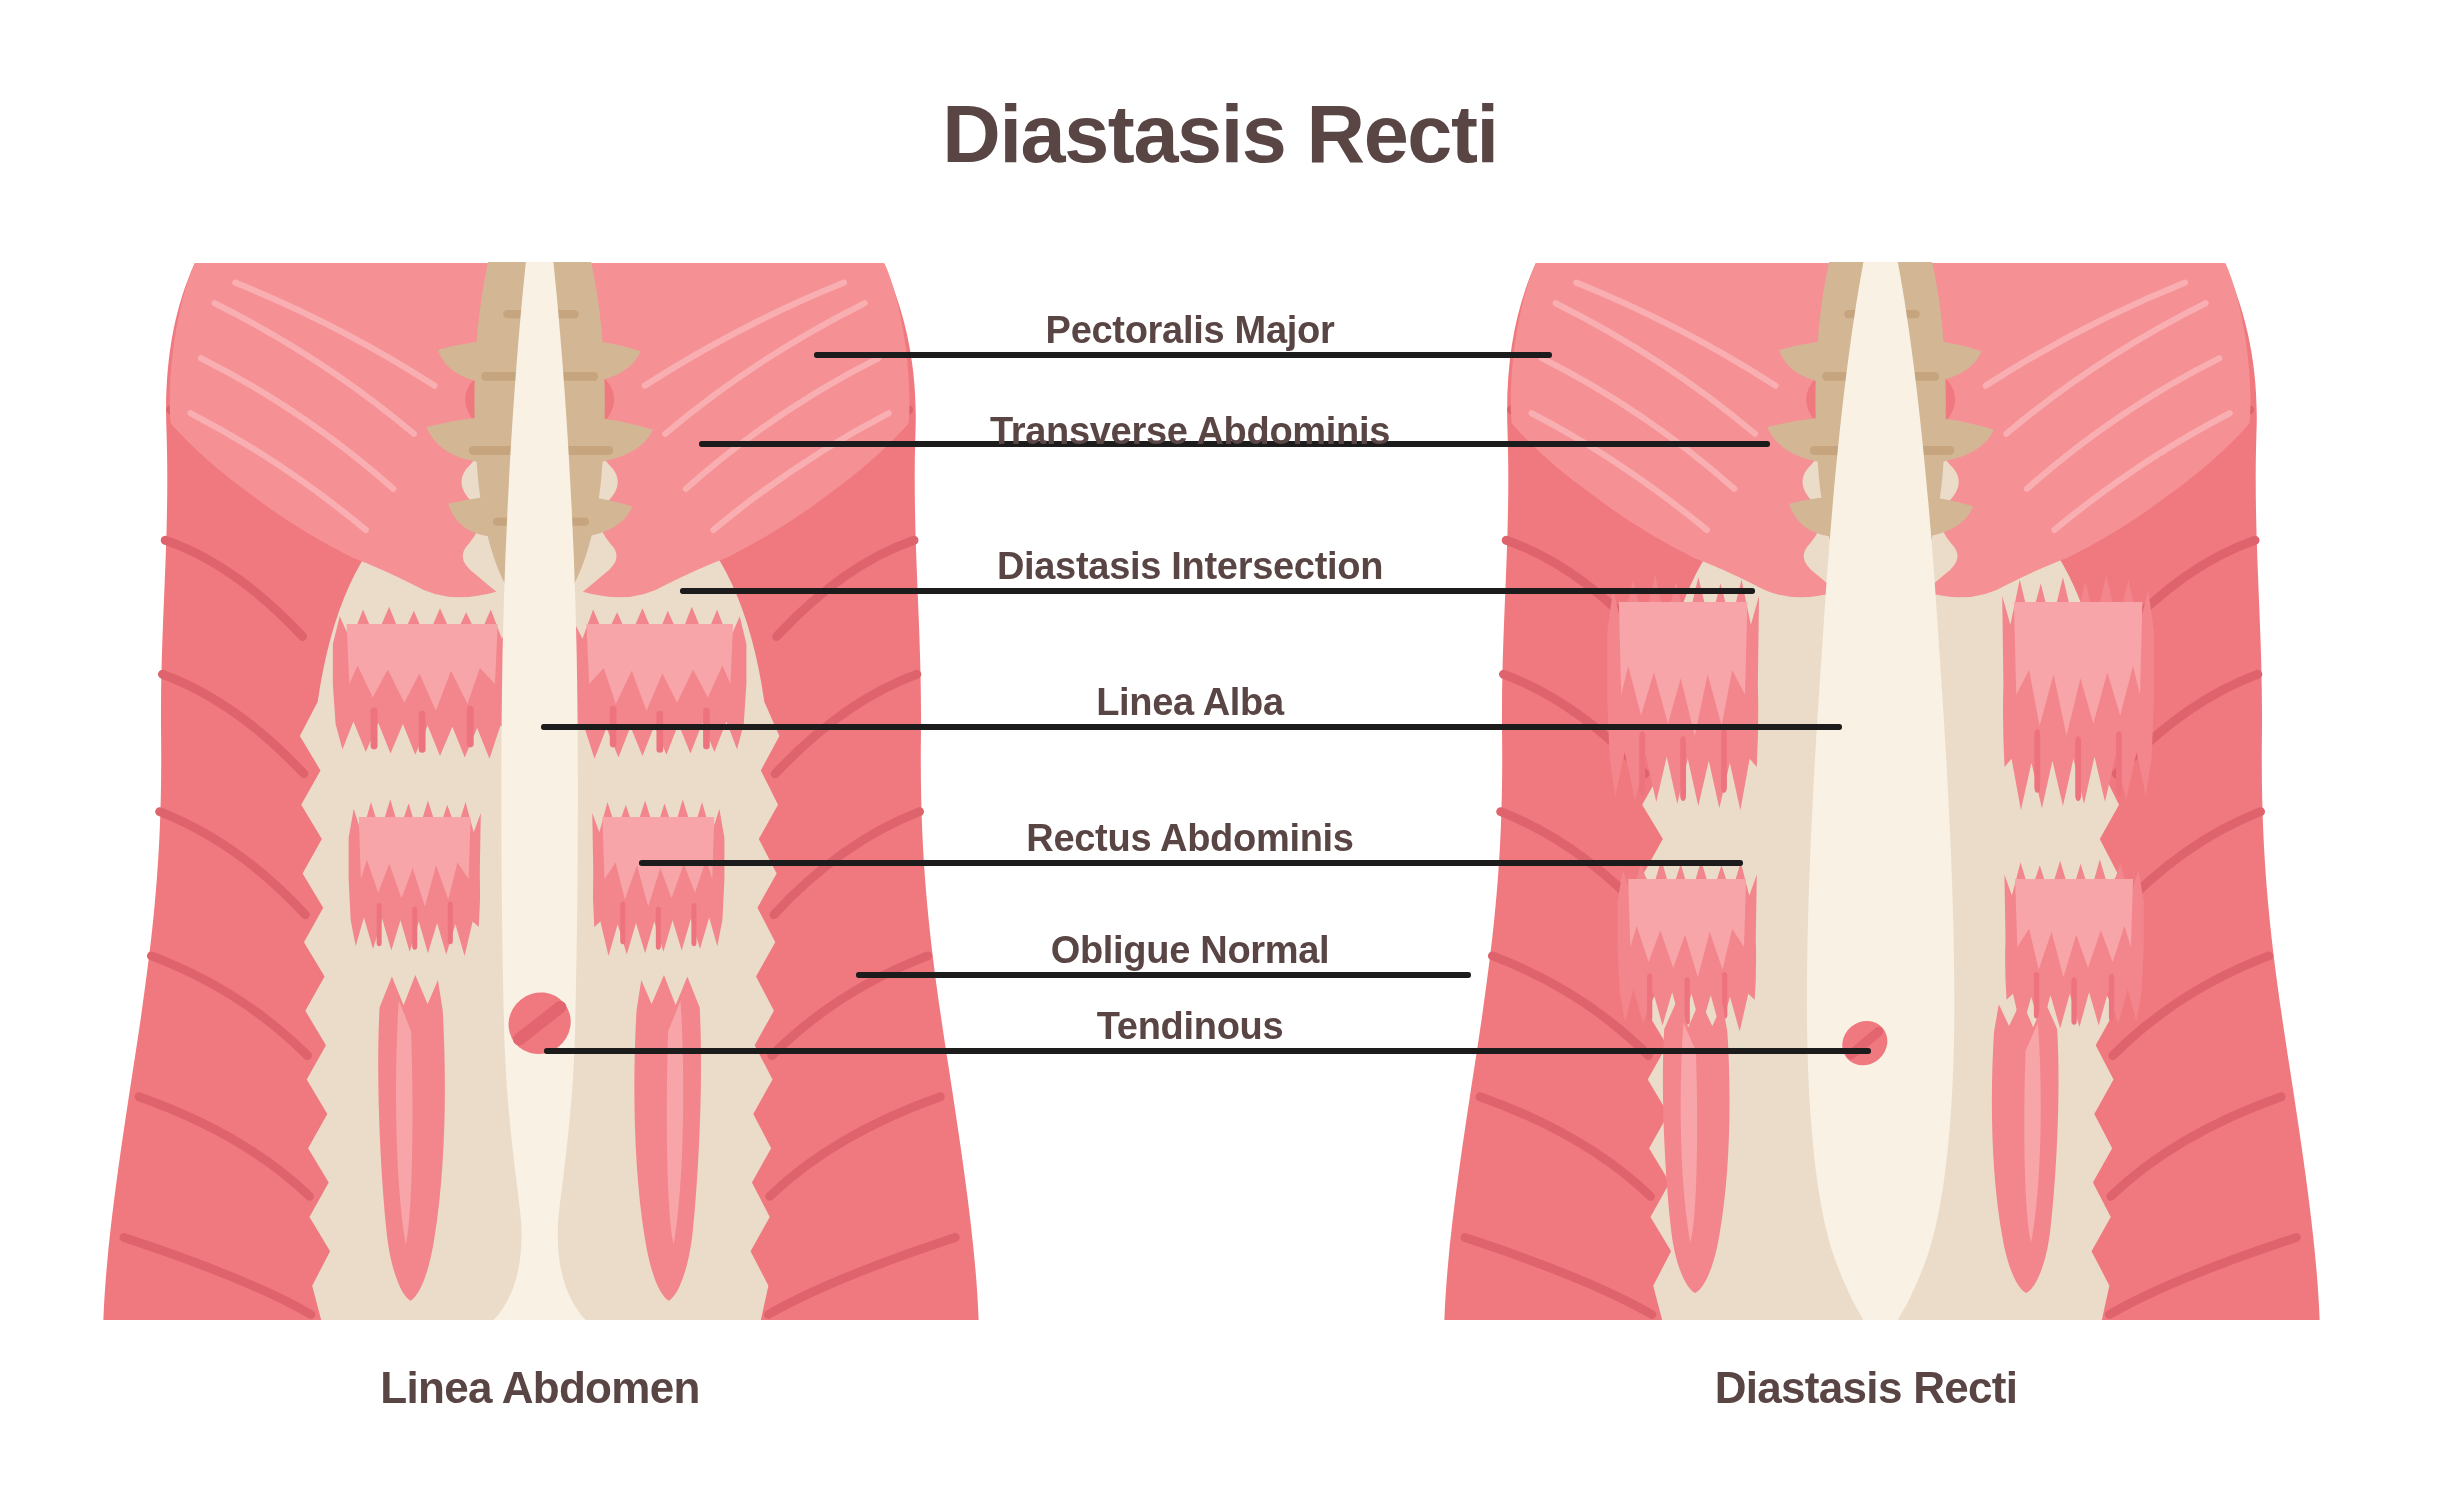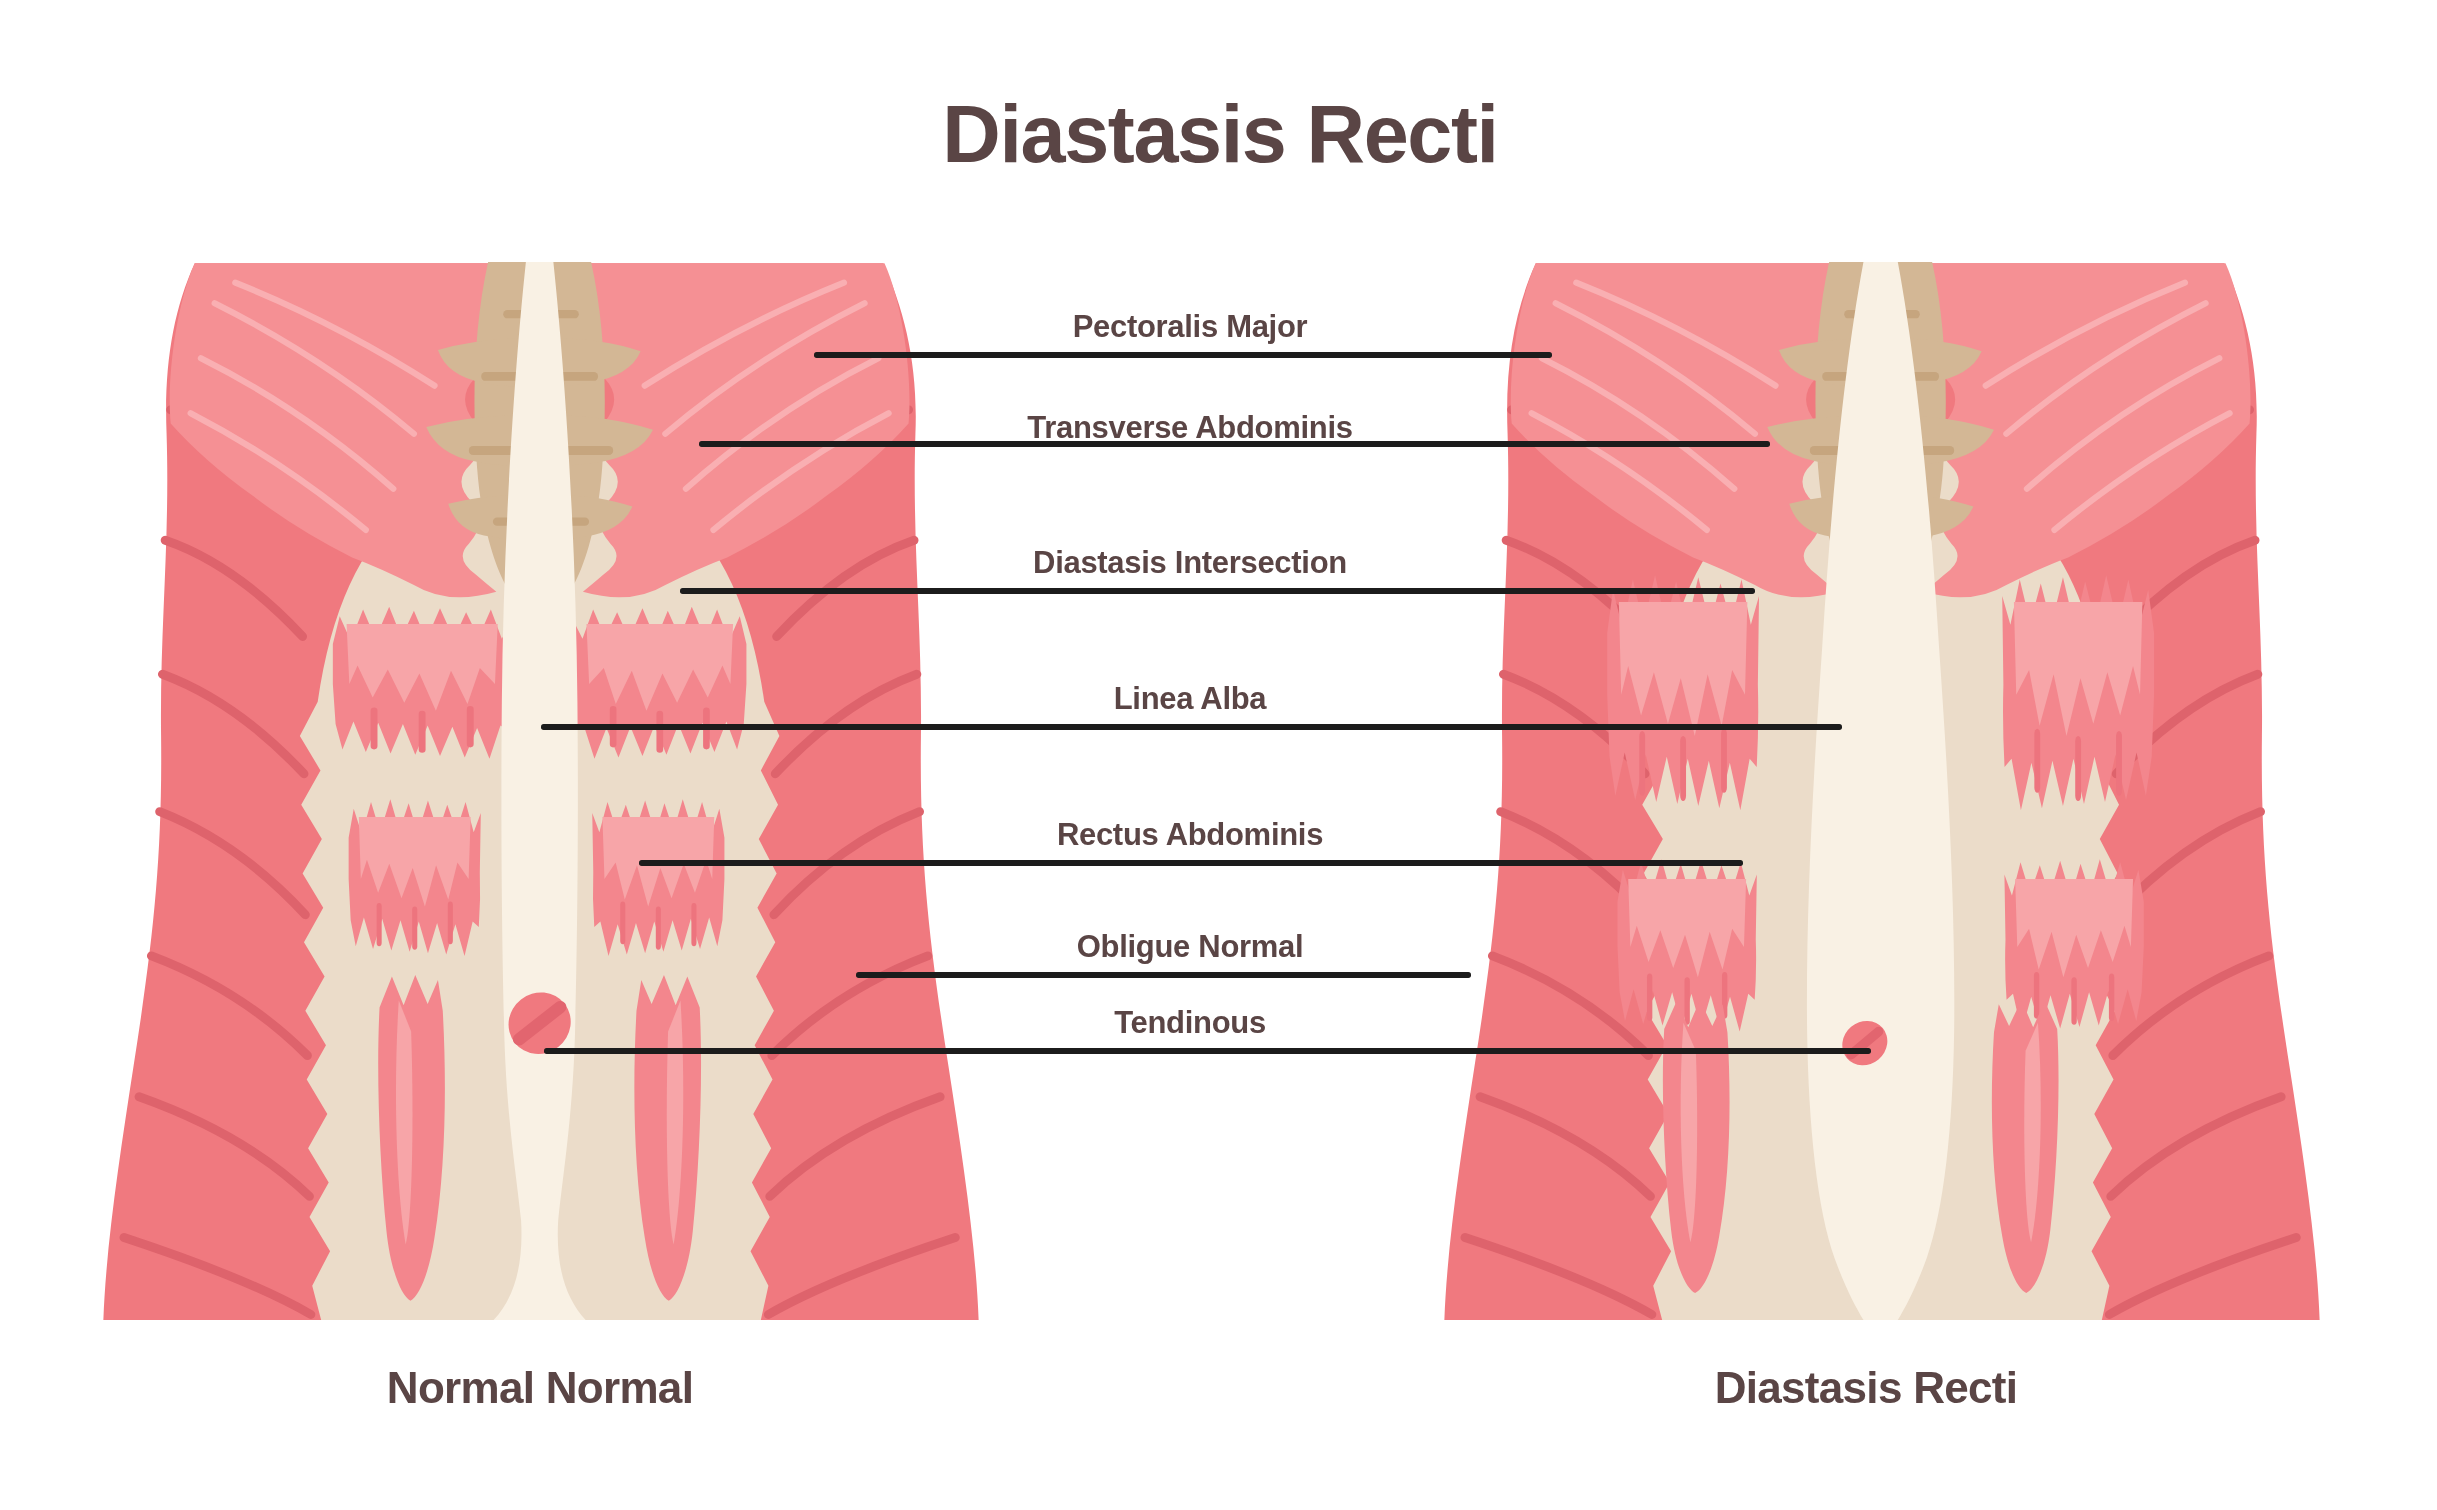--- a/index.html
+++ b/index.html
@@ -6,21 +6,21 @@
   .stage{
     position:relative;width:2438px;height:1438px;background:#ffffff;overflow:hidden;
     font-family:"Liberation Sans", sans-serif;
   }
   .title{
     position:absolute;left:1220px;top:88px;transform:translateX(-50%);
     font-size:81px;font-weight:700;letter-spacing:-1.4px;color:#5a4545;white-space:nowrap;
   }
   .anat-label{
     position:absolute;left:1190px;transform:translateX(-50%);
-    font-size:31px;font-weight:700;letter-spacing:-0.3px;color:#5a4545;white-space:nowrap;
+    font-size:38px;font-weight:700;letter-spacing:-0.3px;color:#5a4545;white-space:nowrap;
   }
   .leader{
     position:absolute;height:5.5px;background:#1c1c1c;border-radius:2.7px;
   }
   .caption{
     position:absolute;transform:translateX(-50%);
     font-size:44px;font-weight:700;letter-spacing:-0.7px;color:#5a4545;white-space:nowrap;
   }
   svg{position:absolute;display:block;}
   .defs-holder{position:absolute;width:0;height:0;overflow:hidden;}
@@ -182,17 +182,17 @@
   <div class="leader" style="left:544px;top:1048px;width:1327px;"></div>
 
   <div class="anat-label" style="top:309px;">Pectoralis Major</div>
   <div class="anat-label" style="top:410px;">Transverse Abdominis</div>
   <div class="anat-label" style="top:545px;">Diastasis Intersection</div>
   <div class="anat-label" style="top:681px;text-align:center;">Linea Alba</div>
   <div class="anat-label" style="top:817px;">Rectus Abdominis</div>
   <div class="anat-label" style="top:929px;">Obligue Normal</div>
   <div class="anat-label" style="top:1005px;">Tendinous</div>
 
-  <div class="caption" style="left:540px;top:1363px;">Normal Normal</div>
+  <div class="caption" style="left:540px;top:1363px;">Linea Abdomen</div>
   <div class="caption" style="left:1866px;top:1363px;">Diastasis Recti</div>
 
 </div>
 
 
 </body></html>

